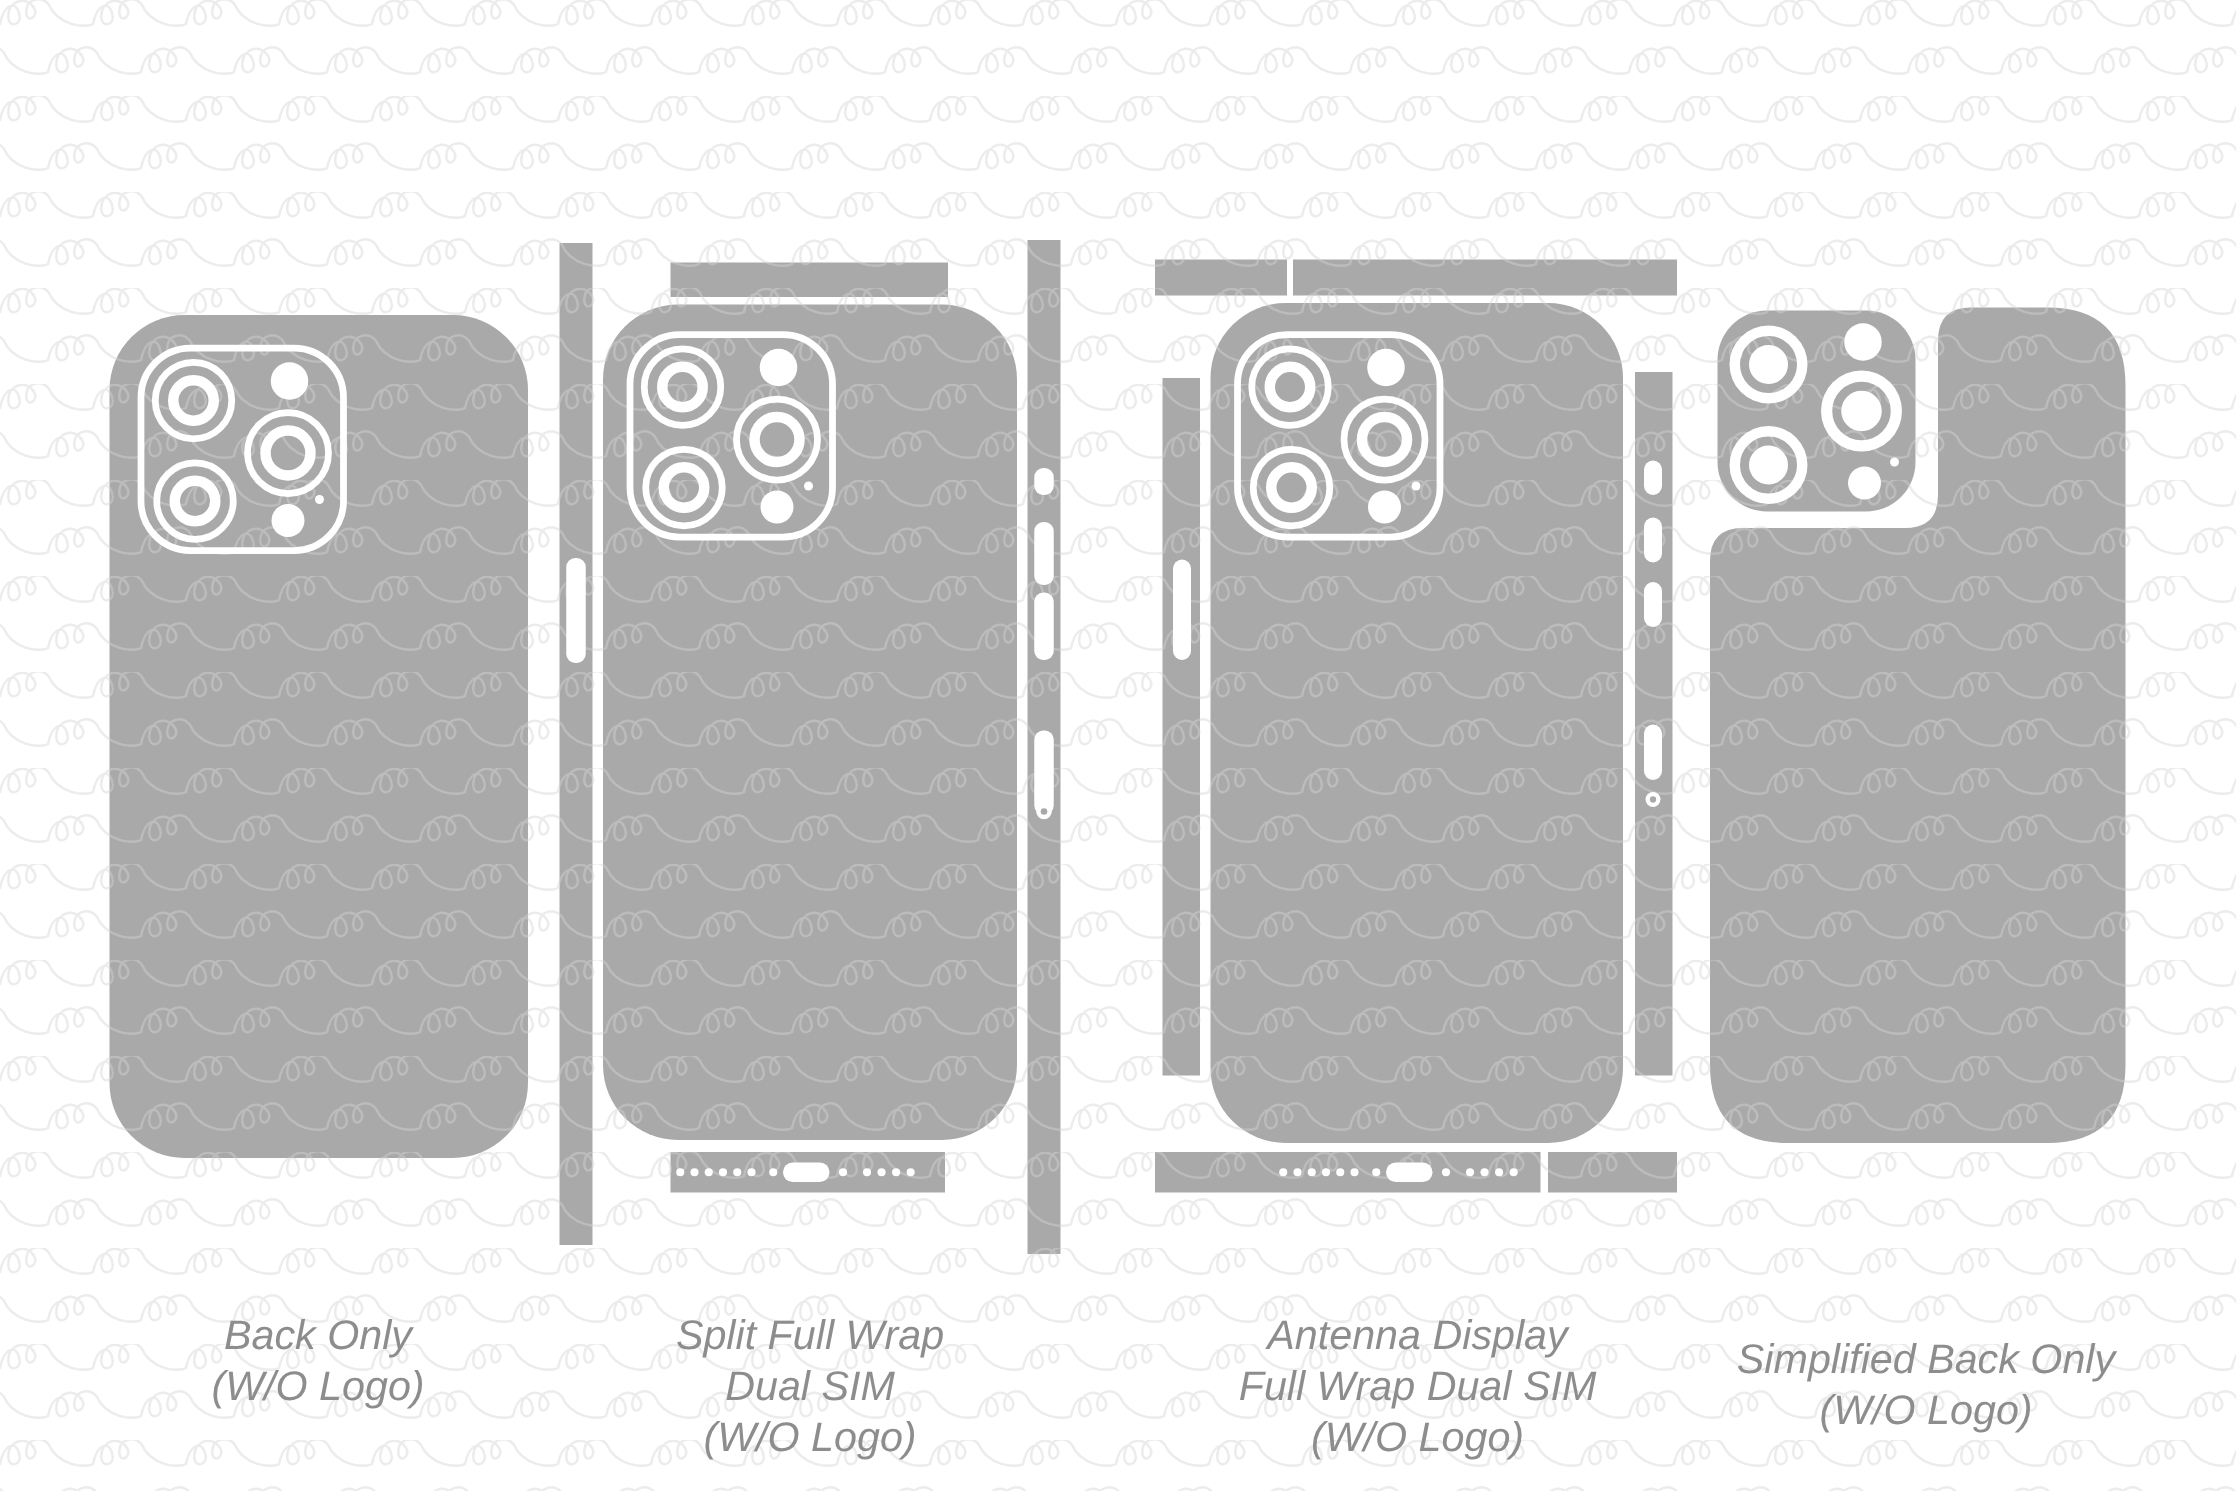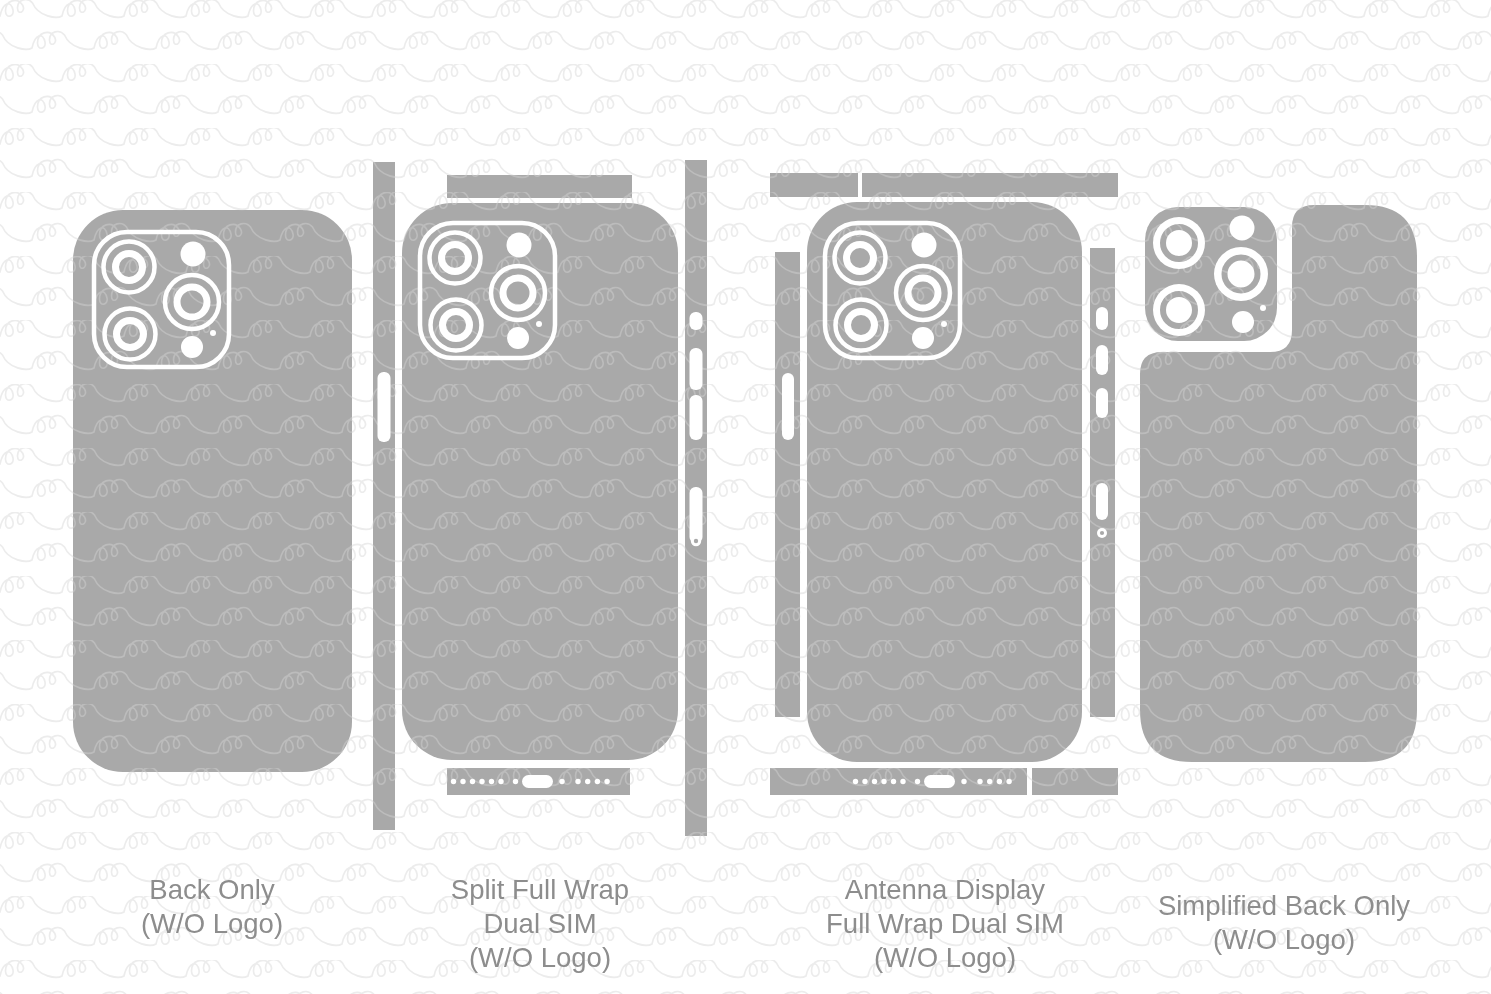--- a/index.html
+++ b/index.html
@@ -1,17 +1,17 @@
 <!DOCTYPE html>
 <html><head>
 <meta charset="utf-8">
 <style>
   html,body{margin:0;padding:0;background:#ffffff;}
   .stage{width:1491px;height:994px;position:relative;overflow:hidden;background:#ffffff;
-         font-family:"Liberation Sans","DejaVu Sans",sans-serif;}
+         font-family:"Liberation Sans","DejaVu Sans",sans-serif;font-style:italic;}
   svg{display:block;}
   text.vlabel{font-family:"Liberation Sans","DejaVu Sans",sans-serif;
               font-size:27.5px;fill:#8d8d8d;text-anchor:middle;}
 </style>
 </head>
 <body>
 
 <div class="stage">
 <svg width="1491" height="994" viewBox="0 0 1491 994" xmlns="http://www.w3.org/2000/svg">
 

